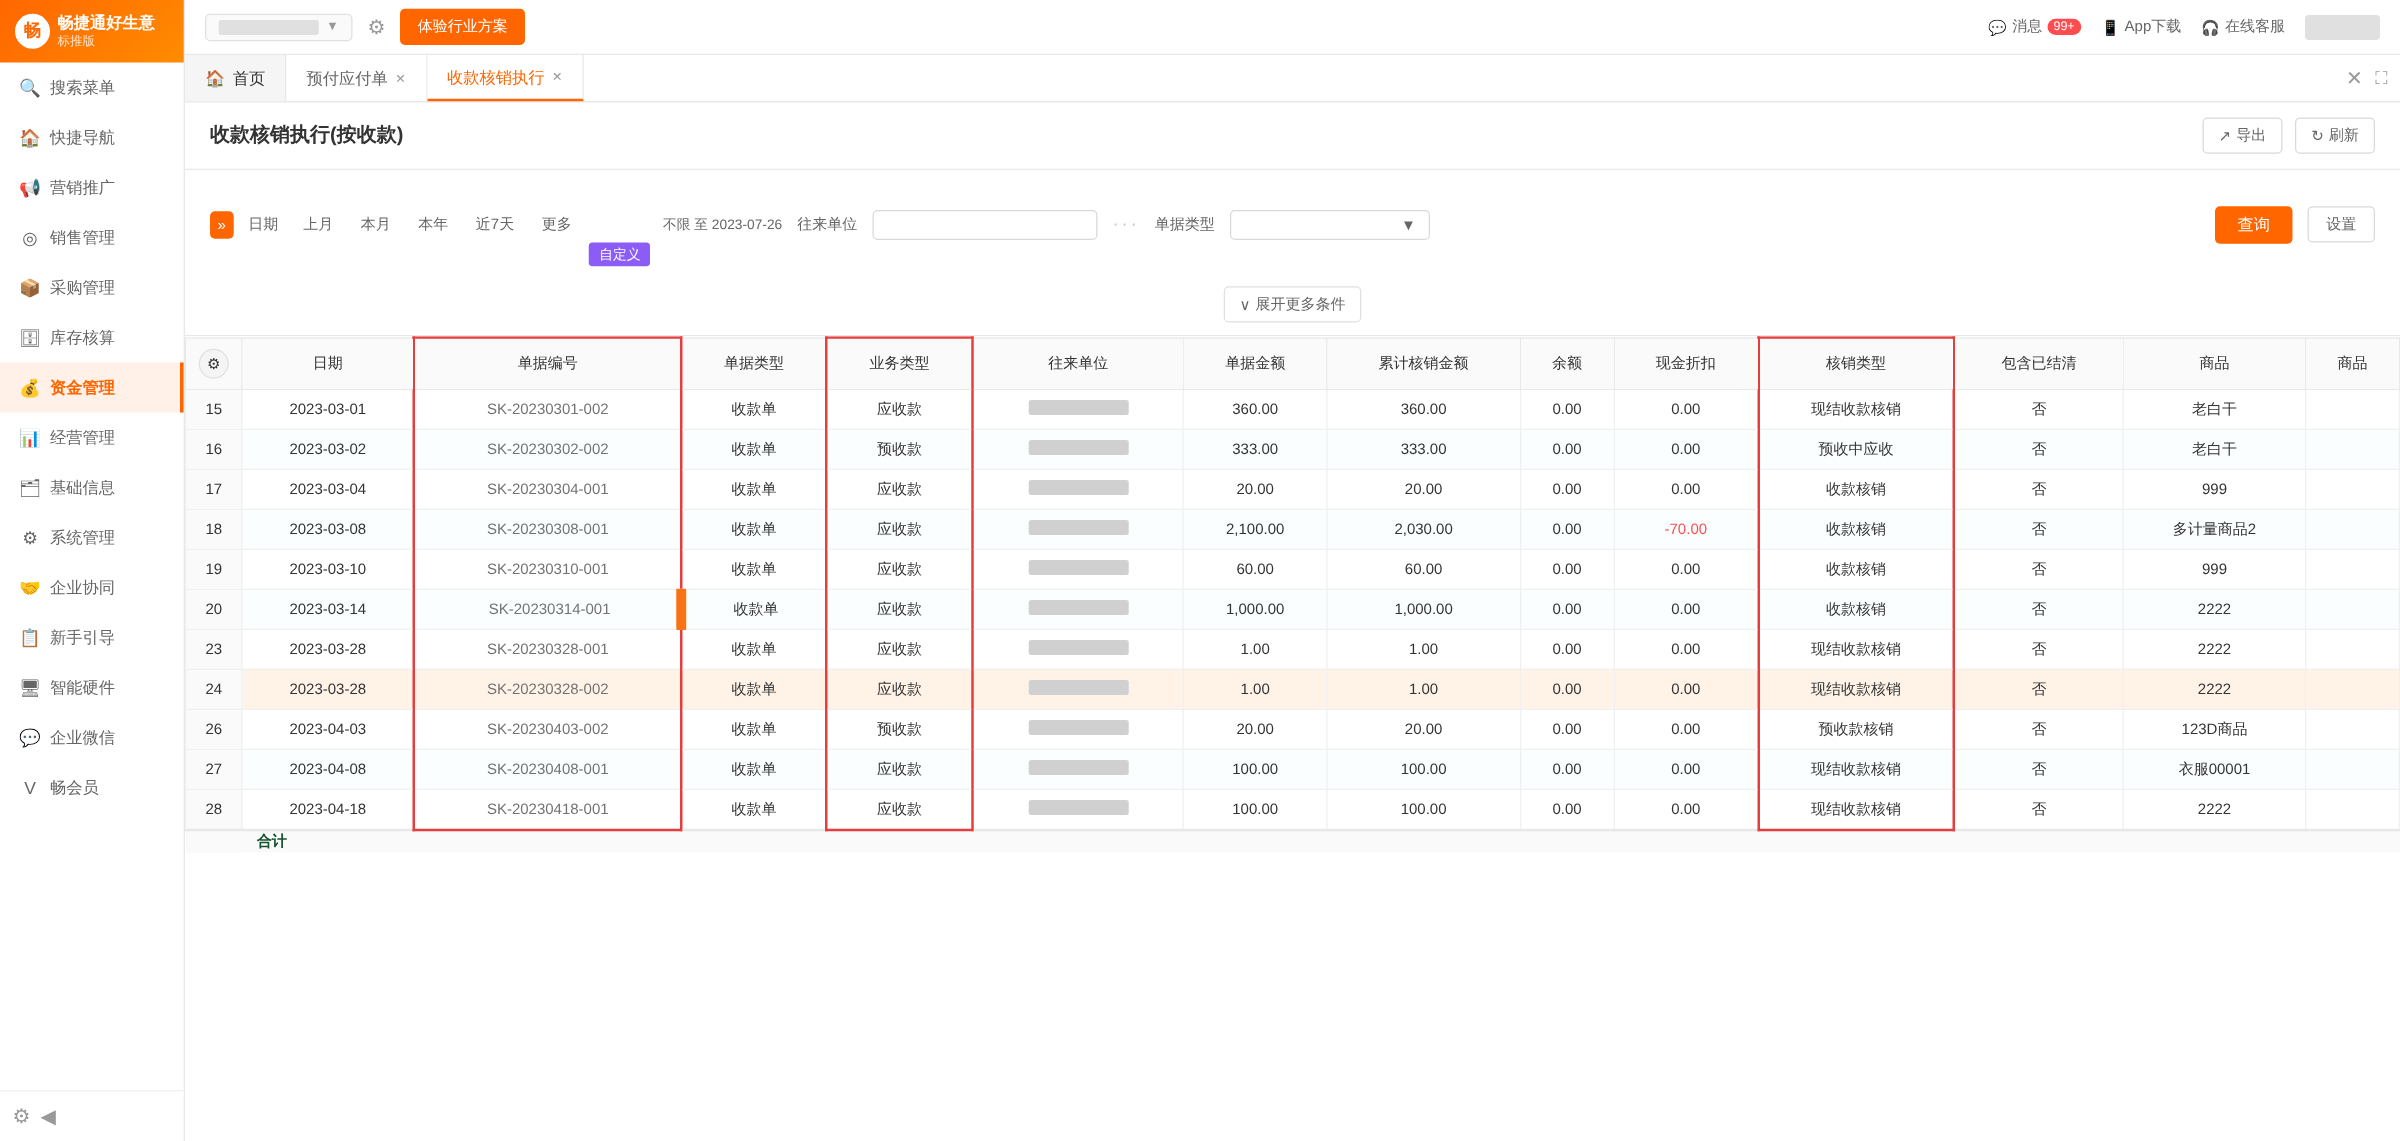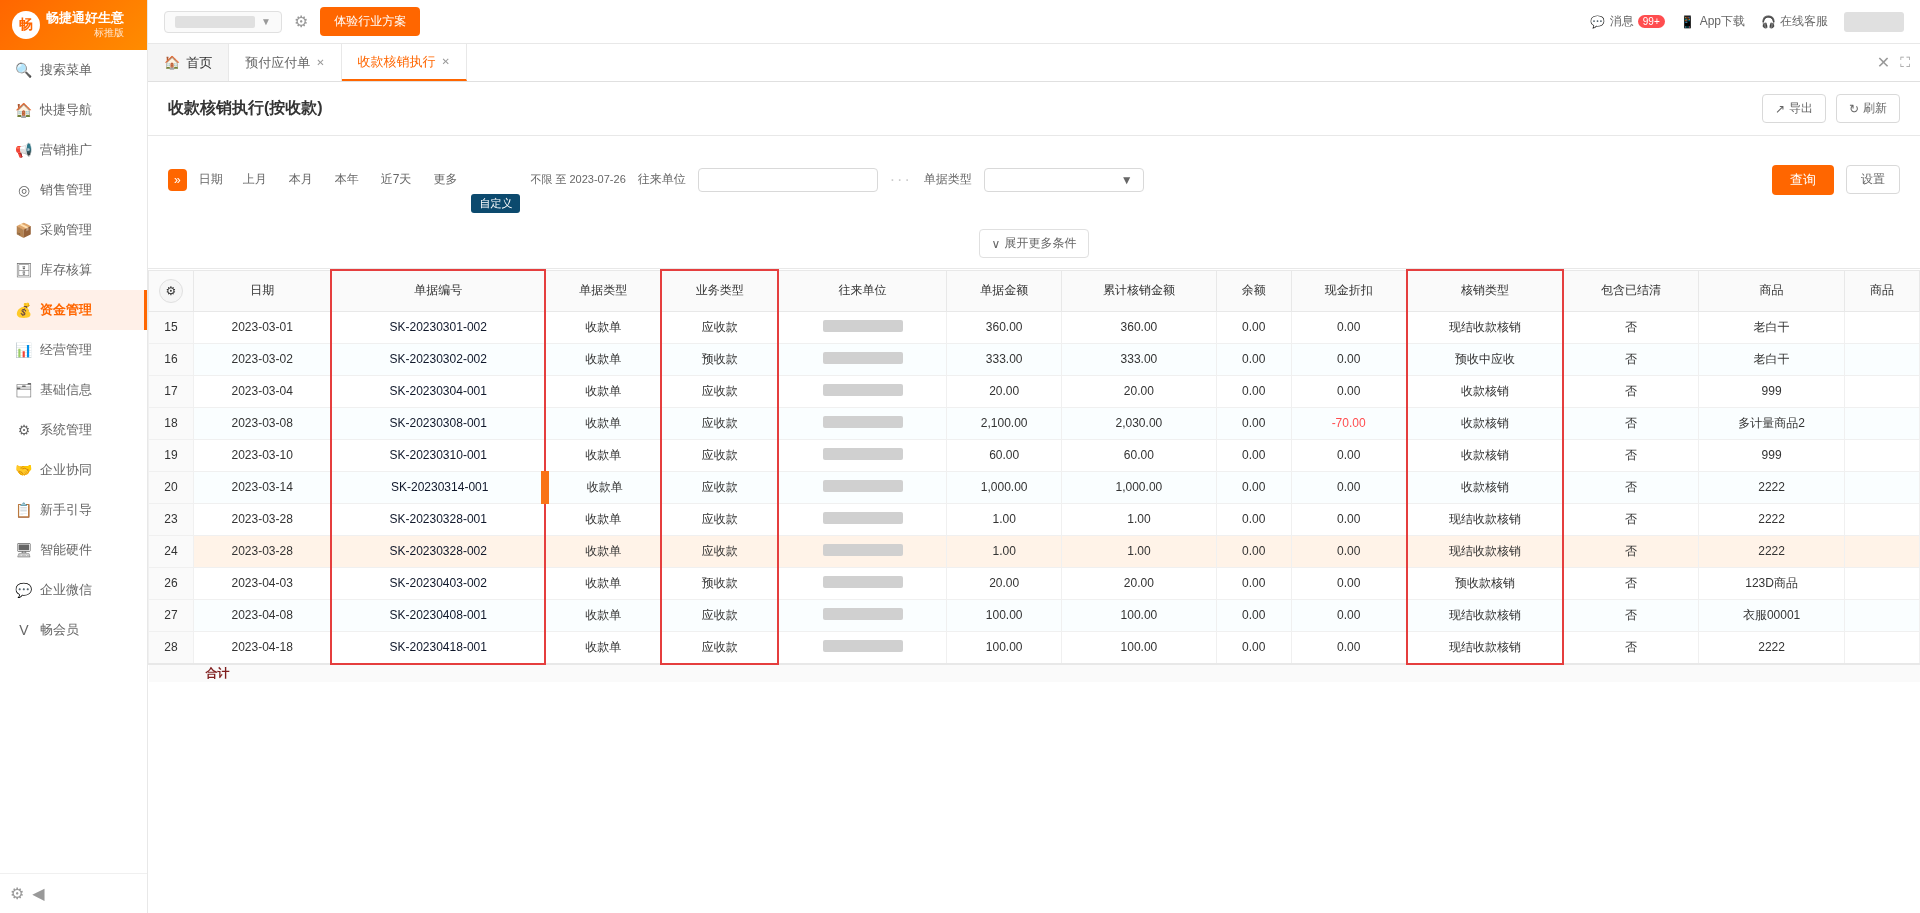--- a/index.html
+++ b/index.html
@@ -3,21 +3,21 @@
   <meta charset="utf-8">
   <style>
     * { box-sizing: border-box; margin: 0; padding: 0; }
     body { font-family: 'Microsoft YaHei', Arial, sans-serif; font-size: 12px; background: #f5f5f5; display: flex; height: 913px; overflow: hidden; }
 
     
     .sidebar { width: 148px; background: #fff; border-right: 1px solid #e8e8e8; display: flex; flex-direction: column; flex-shrink: 0; }
     .sidebar-logo { background: linear-gradient(135deg, #ff6600, #ff8c00); padding: 10px 12px; display: flex; align-items: center; gap: 6px; }
     .sidebar-logo-icon { width: 28px; height: 28px; background: #fff; border-radius: 50%; display: flex; align-items: center; justify-content: center; color: #ff6600; font-weight: bold; font-size: 14px; }
     .sidebar-logo-text { color: #fff; font-size: 13px; font-weight: bold; line-height: 1.2; }
-    .sidebar-logo-sub { color: rgba(255,255,255,0.8); font-size: 10px; text-align: right; }
+    .sidebar-logo-sub { color: rgba(255,255,255,0.8); font-size: 10px; }
     .sidebar-menu { flex: 1; overflow-y: auto; }
     .sidebar-item { display: flex; align-items: center; gap: 8px; padding: 11px 16px; cursor: pointer; color: #666; font-size: 13px; transition: all 0.2s; }
     .sidebar-item.active { background: #fff0e8; color: #ff6600; font-weight: bold; border-right: 3px solid #ff6600; }
     .sidebar-item-icon { width: 16px; height: 16px; display: flex; align-items: center; justify-content: center; font-size: 14px; flex-shrink: 0; }
     .sidebar-bottom { padding: 10px; display: flex; align-items: center; gap: 8px; border-top: 1px solid #f0f0f0; }
 
     
     .main { flex: 1; display: flex; flex-direction: column; overflow: hidden; }
 
     
@@ -47,36 +47,36 @@
     .page-header-actions { display: flex; gap: 10px; }
     .btn-export { background: #fff; border: 1px solid #d9d9d9; color: #666; padding: 5px 12px; border-radius: 4px; cursor: pointer; font-size: 12px; display: flex; align-items: center; gap: 4px; }
     .btn-refresh { background: #fff; border: 1px solid #d9d9d9; color: #666; padding: 5px 12px; border-radius: 4px; cursor: pointer; font-size: 12px; display: flex; align-items: center; gap: 4px; }
 
     
     .filter-area { background: #fff; padding: 10px 20px; border-bottom: 1px solid #e8e8e8; }
     .filter-row { display: flex; align-items: center; gap: 12px; flex-wrap: wrap; }
     .filter-label { color: #666; font-size: 12px; white-space: nowrap; }
     .filter-dates { display: flex; align-items: center; gap: 6px; }
     .date-btn { padding: 3px 8px; border-radius: 3px; cursor: pointer; font-size: 12px; color: #666; border: none; background: transparent; }
-    .date-custom { background: #0c4a6e; color: #fff; padding: 2px 8px; border-radius: 3px; font-size: 11px; cursor: pointer; margin-top: 48px; }
+    .date-custom { background: #8b5cf6; color: #fff; padding: 2px 8px; border-radius: 3px; font-size: 11px; cursor: pointer; margin-top: 48px; }
     .date-range { color: #666; font-size: 11px; padding-left: 4px; }
     .filter-input { border: 1px solid #d9d9d9; border-radius: 4px; padding: 4px 10px; font-size: 12px; color: #999; width: 180px; }
     .filter-dots { color: #ccc; font-size: 16px; letter-spacing: 2px; }
     .filter-select { border: 1px solid #d9d9d9; border-radius: 4px; padding: 4px 10px; font-size: 12px; color: #666; width: 160px; display: flex; align-items: center; justify-content: space-between; cursor: pointer; }
     .btn-query { background: #ff6600; color: #fff; border: none; padding: 6px 18px; border-radius: 4px; cursor: pointer; font-size: 13px; }
     .btn-settings { background: #fff; border: 1px solid #d9d9d9; color: #666; padding: 5px 14px; border-radius: 4px; cursor: pointer; font-size: 12px; }
     .filter-expand { background: #fff; border: 1px solid #e0e0e0; border-radius: 4px; padding: 5px 12px; color: #666; font-size: 12px; cursor: pointer; display: flex; align-items: center; gap: 4px; width: fit-content; margin: 8px auto 0; }
 
     
     .table-container { flex: 1; overflow: auto; padding: 0; background: #fff; }
     table { width: 100%; border-collapse: collapse; font-size: 12px; min-width: 1500px; }
     thead th { background: #fafafa; border: 1px solid #e8e8e8; padding: 8px 10px; text-align: center; color: #333; font-weight: 500; white-space: nowrap; position: sticky; top: 0; z-index: 10; }
     tbody td { border: 1px solid #f0f0f0; padding: 7px 10px; text-align: center; color: #333; white-space: nowrap; }
     tbody tr.highlighted { background: #fff7f0; }
-    .link-text { color: #0f172a; cursor: pointer; text-decoration: none; }
+    .link-text { color: #737373; cursor: pointer; text-decoration: none; }
     .red-text { color: #ff4d4f; }
     .table-footer { background: #fafafa; border-top: 2px solid #e8e8e8; }
 
     
     .settings-circle { width: 24px; height: 24px; border-radius: 50%; background: #f5f5f5; border: 1px solid #e0e0e0; display: flex; align-items: center; justify-content: center; cursor: pointer; font-size: 12px; }
 
     .col-gear { width: 36px; }
     td.col-gear-cell { background: #fafafa; }
     .th-outlined-left { border-left: 2px solid #e53e3e !important; }
     .th-outlined-right { border-right: 2px solid #e53e3e !important; }
@@ -489,19 +489,19 @@
       <td class="">0.00</td>
       <td style="border-left: 2px solid rgb(229, 62, 62); border-right: 2px solid rgb(229, 62, 62); border-bottom: 2px solid rgb(229, 62, 62);">现结收款核销</td>
       <td>否</td>
       <td>2222</td>
       <td></td>
     </tr>
           </tbody>
         <tfoot class="table-footer">
           <tr>
             <td class="col-gear-cell"></td>
-            <td colspan="13" style="text-align:left; padding-left:12px; font-weight:bold; color:#7f1d1d;">合计</td>
+            <td colspan="13" style="text-align:left; padding-left:12px; font-weight:bold; color:#14532d;">合计</td>
           </tr>
         </tfoot>
       </table>
     </div>
   </div>
 </div>
 
 </body></html>

